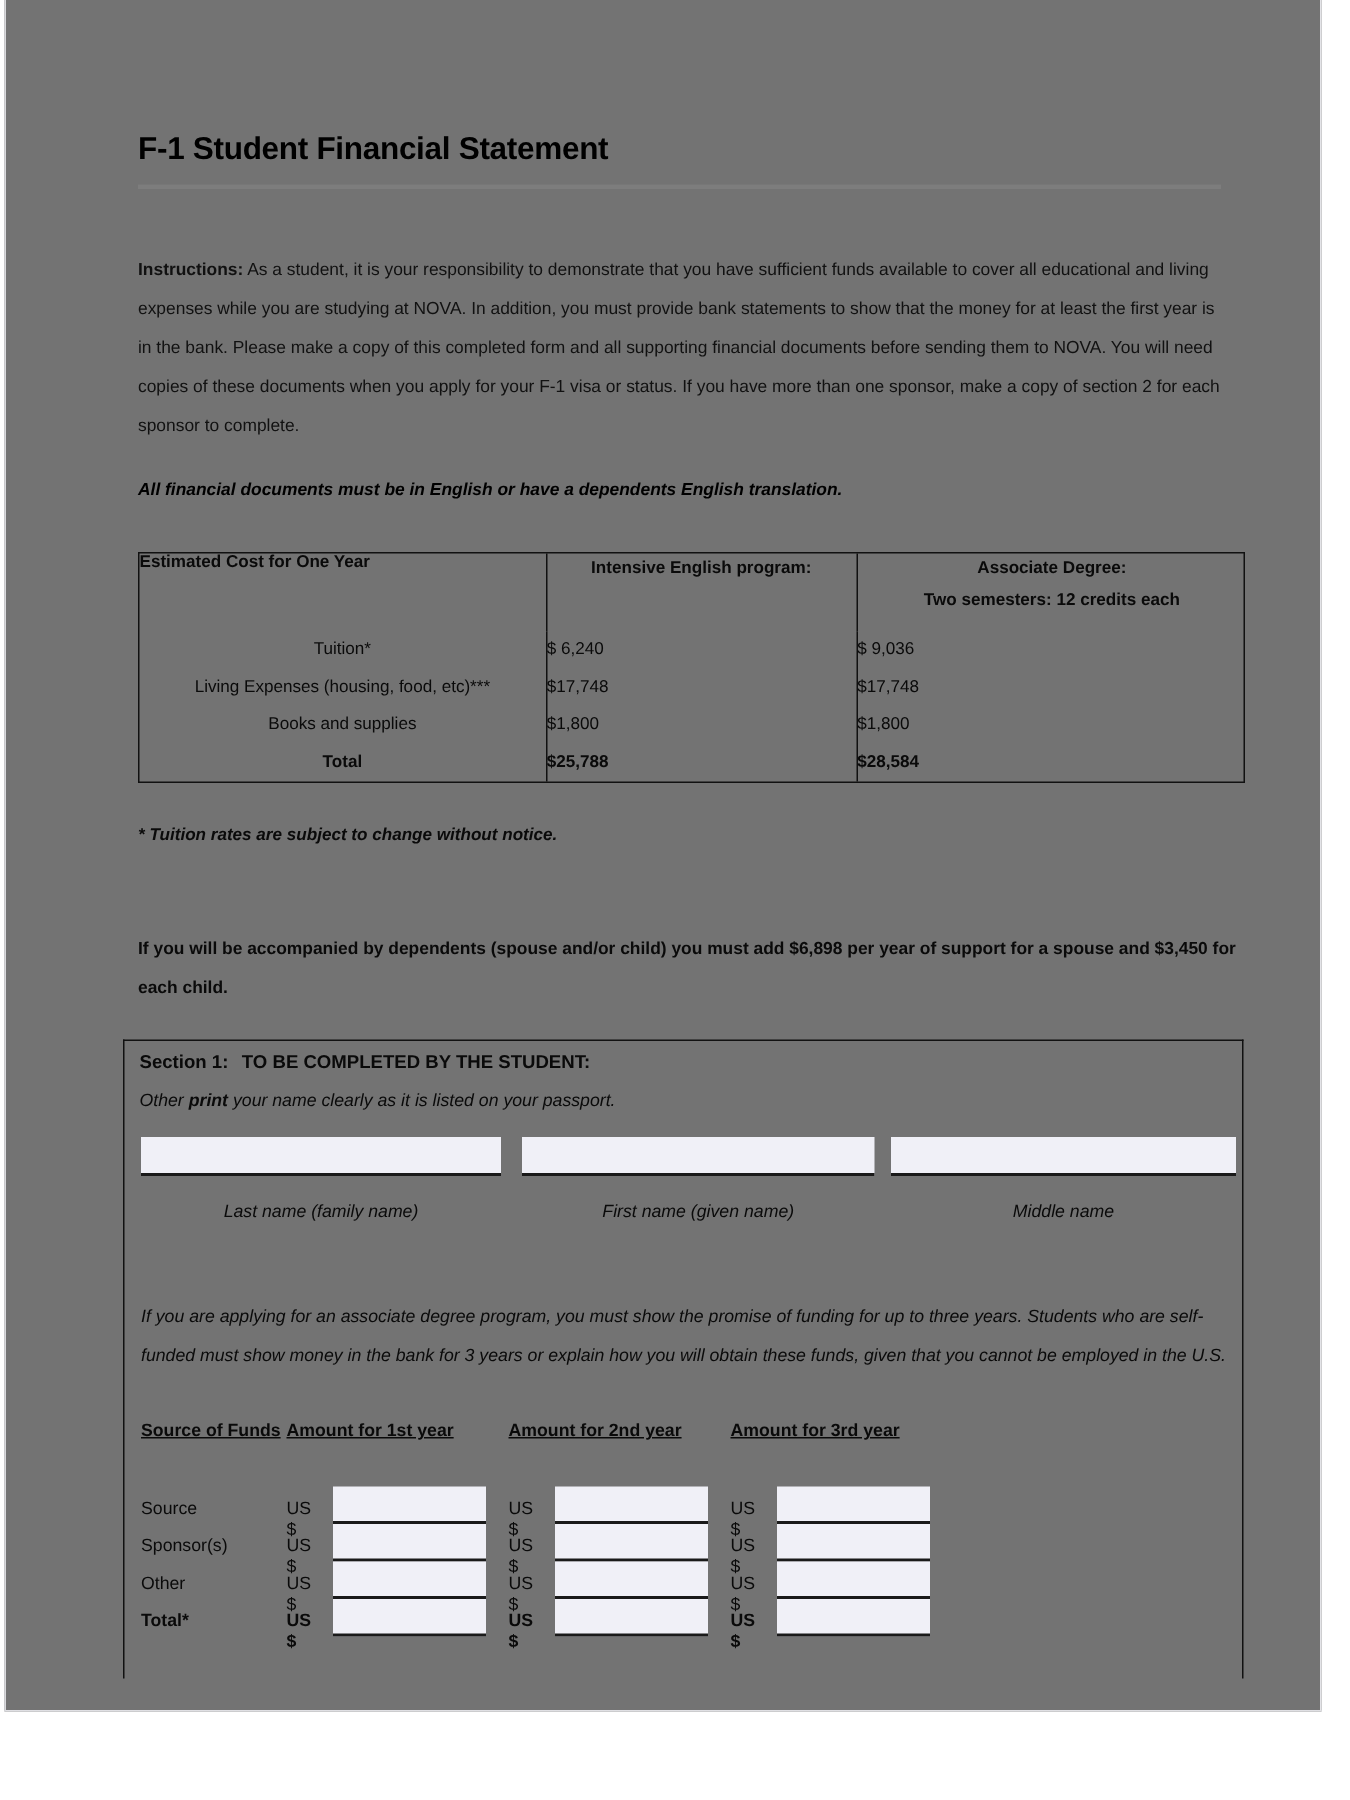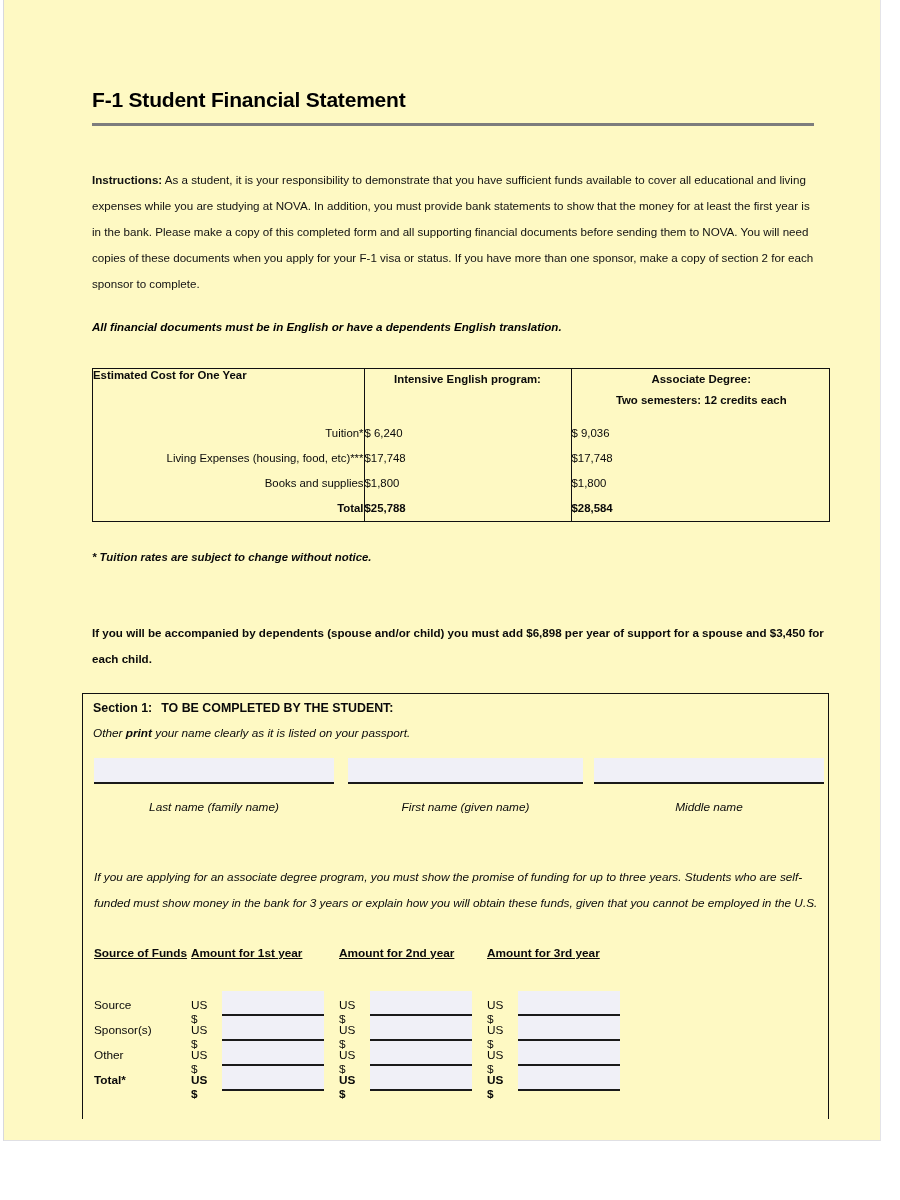--- a/index.html
+++ b/index.html
@@ -13,21 +13,21 @@
     font-family: "Liberation Sans", sans-serif;
     color: #0a0a0a;
     -webkit-font-smoothing: antialiased;
   }
   .page {
     position: absolute;
     left: 3px;
     top: 0;
     width: 878px;
     height: 1141px;
-    background: #fef9c3;
+    background: #737373;
     border-left: 1px solid #d8d8dc;
     border-right: 1px solid #e4e4e8;
     border-bottom: 1px solid #e0e0e4;
     box-sizing: border-box;
     overflow: hidden;
   }
   .content {
     position: absolute;
     left: 85px;
     top: 0;
@@ -108,21 +108,21 @@
     box-sizing: border-box;
   }
   .hdr-left { text-align: left; }
   .hdr-center { text-align: center; line-height: 21px; }
   .body-cell { padding: 0 10px 12px 10px; }
   .row-line {
     height: 25px;
     line-height: 25px;
     white-space: nowrap;
   }
-  .rl-left { text-align: right; }
+  .rl-left { text-align: center; }
   .rl-center { text-align: left; }
   .rl-total { font-weight: bold; }
 
   
   .footnotes {
     position: absolute;
     left: 3px;
     top: 544px;
     width: 740px;
     font-size: 11.4px;

